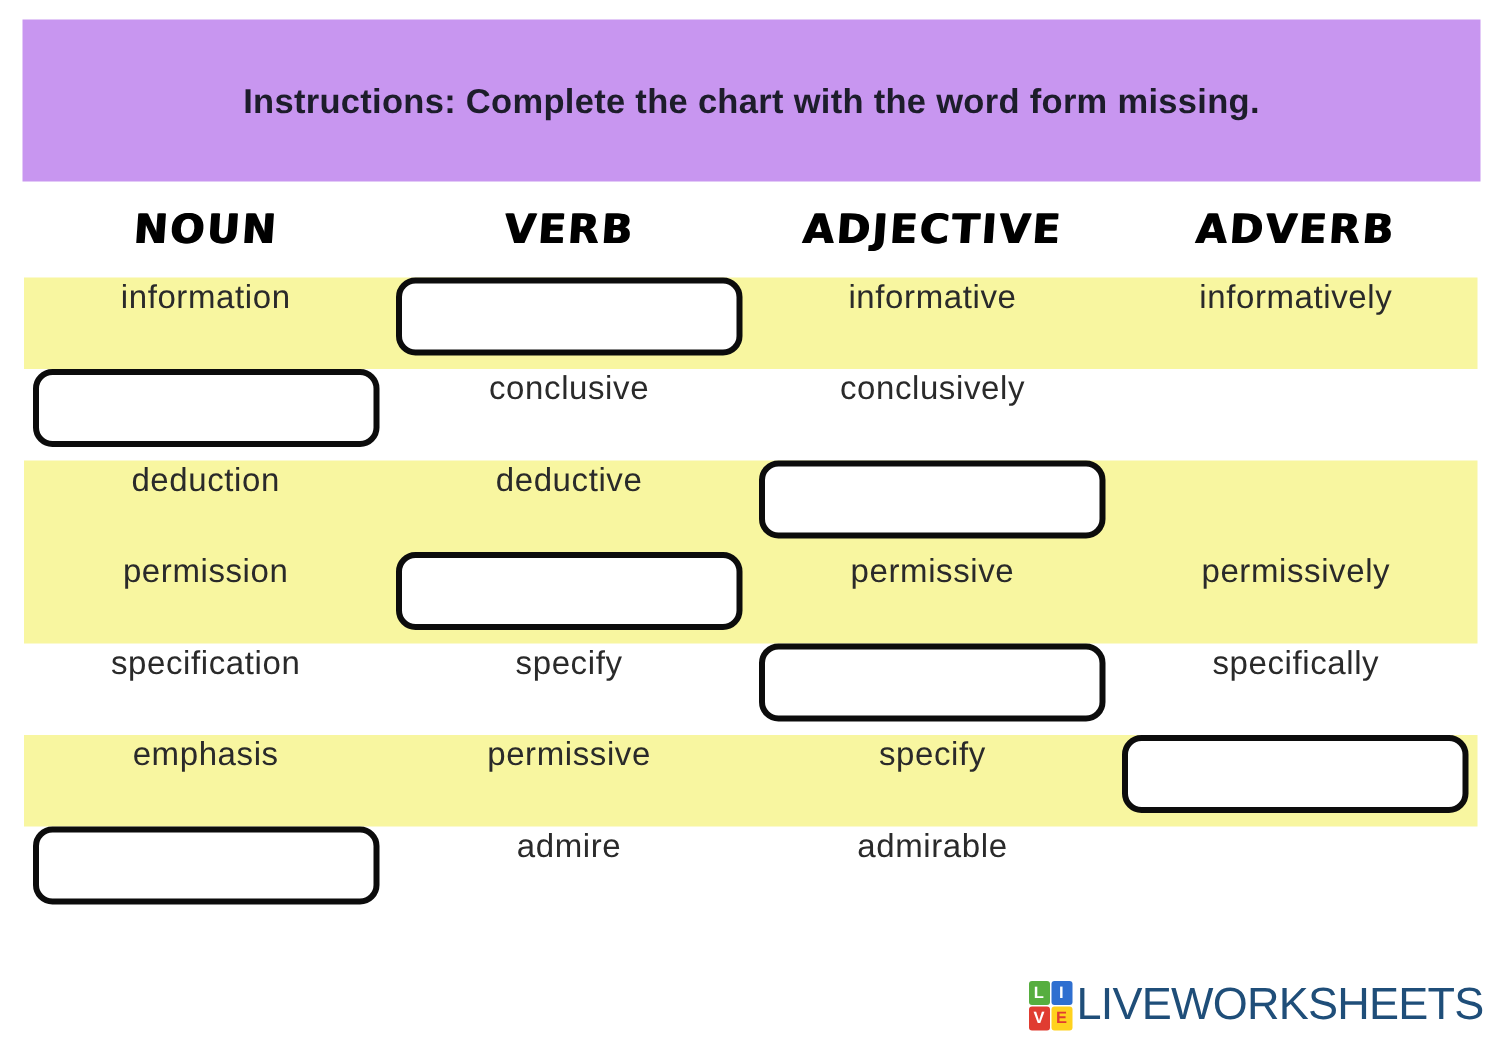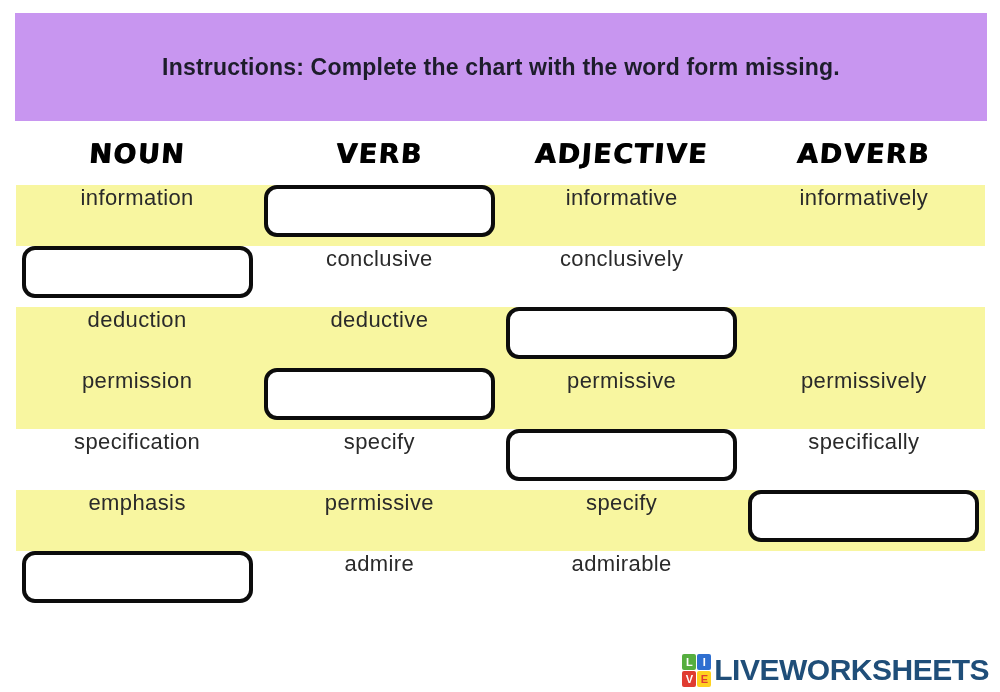--- a/index.html
+++ b/index.html
@@ -44,21 +44,21 @@
   .tiles { display:grid; grid-template-columns:14px 14px; grid-auto-rows:16px; gap:1px; }
   .tile {
     display:flex; align-items:center; justify-content:center;
     font-size:11px; font-weight:bold; color:#ffffff; border-radius:2px;
   }
   .tile-l { background:#56ae3f; }
   .tile-i { background:#2f6fd0; }
   .tile-v { background:#e03c31; }
   .tile-e { background:#ffd21e; color:#e03c31; }
   .logo-text {
-    font-weight:bold; font-size:30px; color:#1f4e79; letter-spacing:-0.5px;
+    font-weight:normal; font-size:30px; color:#1f4e79; letter-spacing:-0.5px;
   }
 </style>
 </head>
 <body>
 
 <div class="canvas">
 
   <div class="instructions">
     <span>Instructions: Complete the chart with the word form missing.</span>
   </div>

